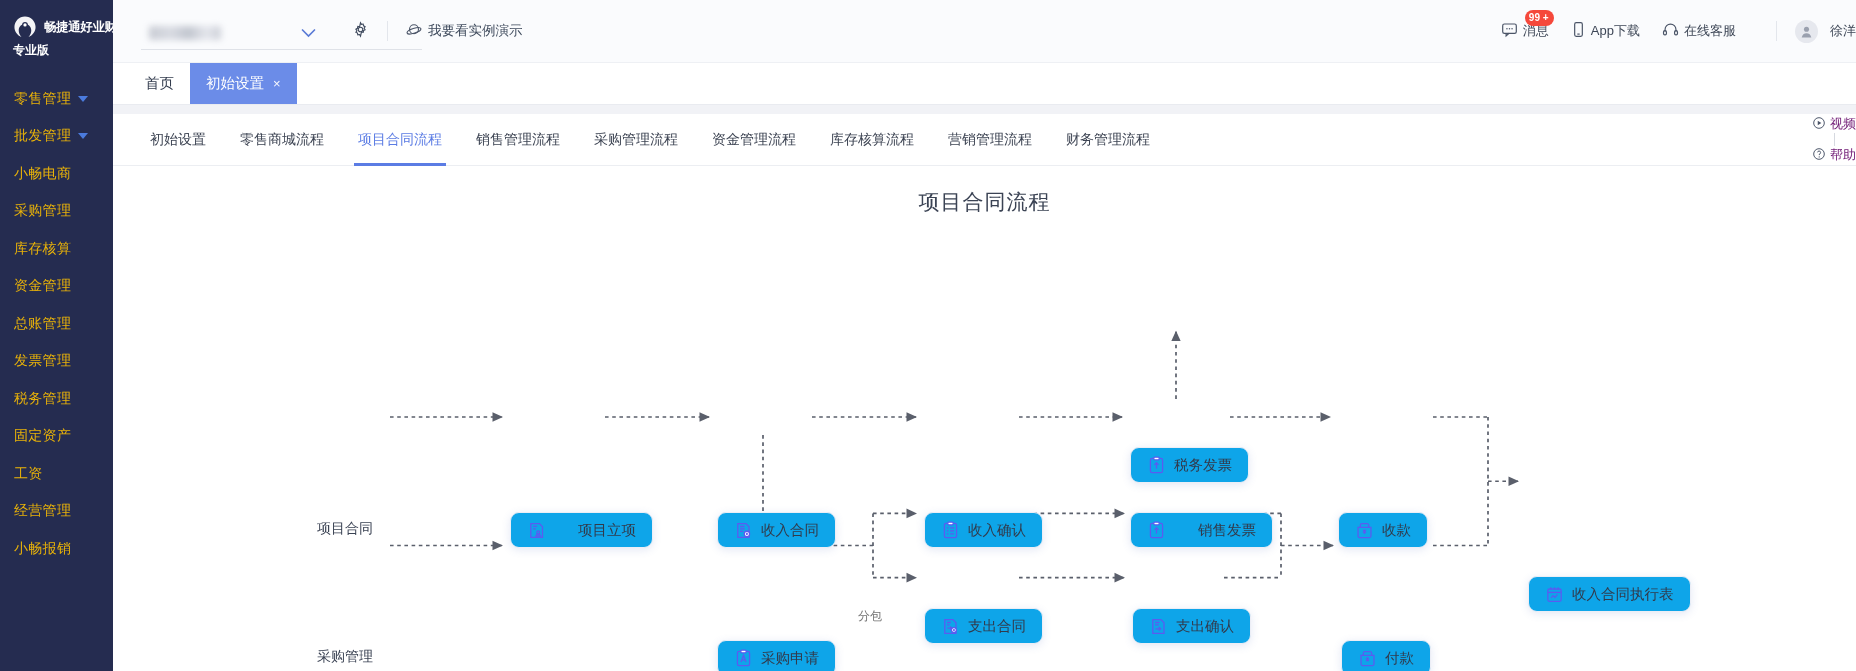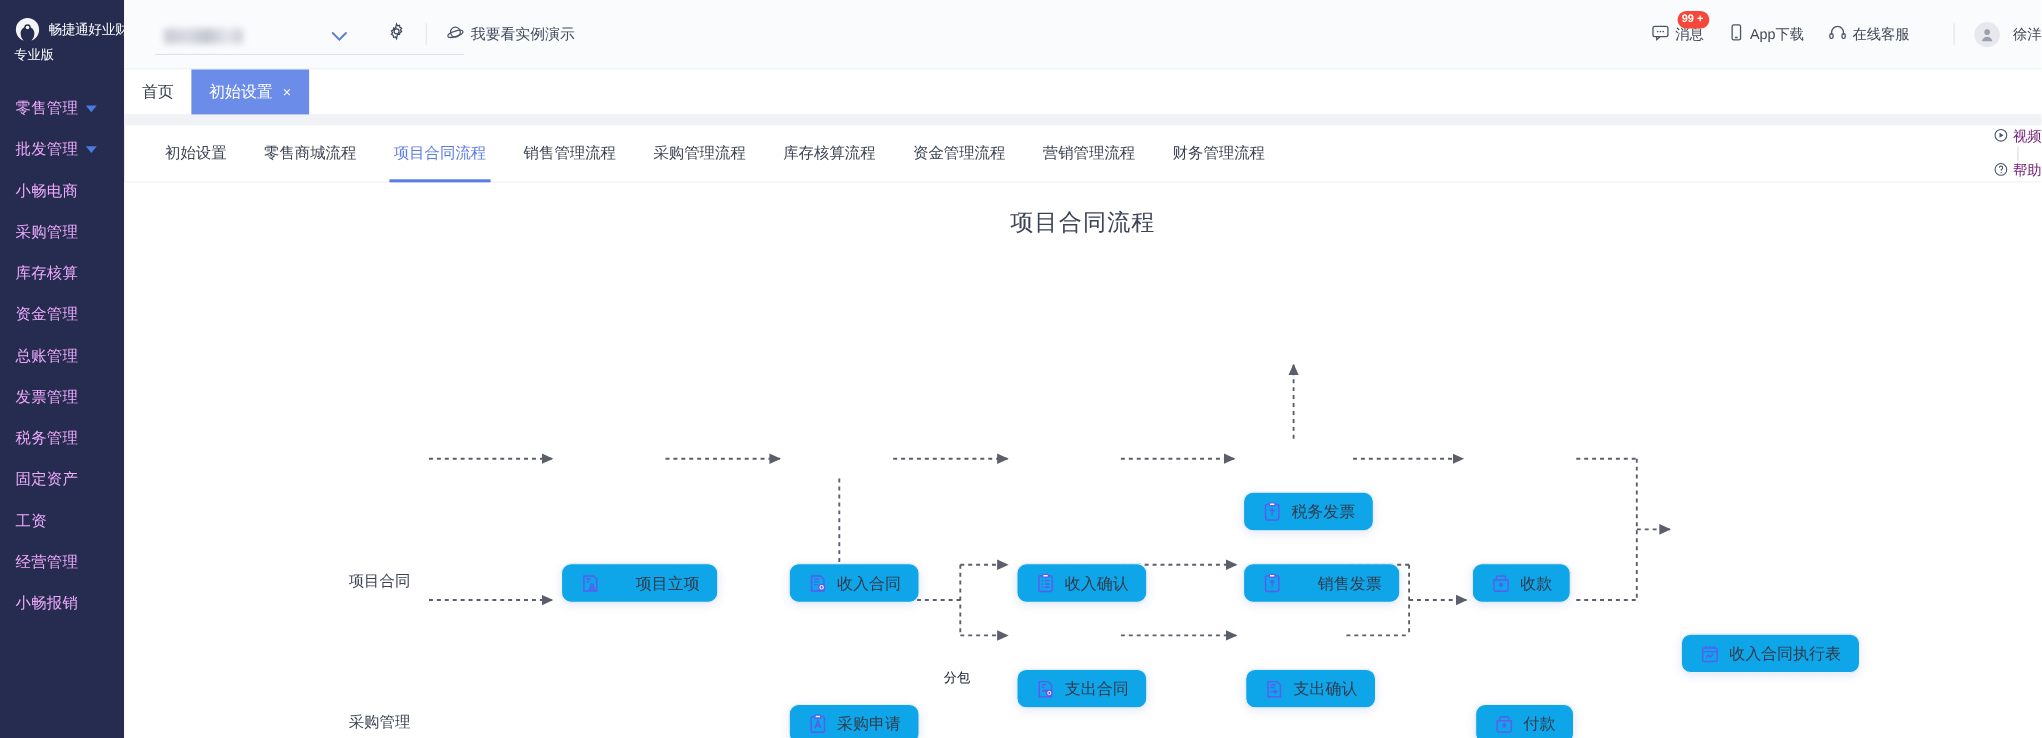--- a/index.html
+++ b/index.html
@@ -12,34 +12,34 @@
   .app { position: relative; width: 1856px; height: 671px; display: flex; background:#fff; }
 
   
   .sidebar {
     width: 113px; height: 671px;
     background: #252c50;
     flex: 0 0 113px;
     position: relative;
     overflow: hidden;
   }
-  .logo-wrap { padding: 14px 0 4px 12px; }
+  .logo-wrap { padding: 14px 0 4px 12px; font-weight: bold; }
   .logo-row { display:flex; align-items:center; gap:6px; }
   .logo-mark { width: 26px; height: 26px; flex:0 0 26px; }
   .logo-text {
     color:#fff; font-size:12.5px; letter-spacing:-0.4px; white-space:nowrap;
     font-family:"Liberation Sans", sans-serif;
   }
   .logo-sub { color:#ffffff; font-size:12px; margin:2px 0 0 1px; letter-spacing:0px;}
   .menu { margin-top: 17px; }
   .menu-item {
     height: 37.5px;
     display:flex; align-items:center;
     padding-left: 14px;
-    color:#f0abfc; font-size:14px;
+    color:#eab308; font-size:14px;
     cursor:pointer; white-space:nowrap;
     letter-spacing: 0.3px;
   }
   .menu-item .caret {
     margin-left: 7px;
     width:0;height:0;
     border-left:5px solid transparent;
     border-right:5px solid transparent;
     border-top:6px solid #4b7bdd;
   }
@@ -99,21 +99,21 @@
     width:23px;height:23px;border-radius:50%;
     background:#e6e8ee; display:flex;align-items:center;justify-content:center;
     margin-right:7px;
   }
 
   
   .tabrow {
     height: 42px; background:#fff;
     display:flex; align-items:flex-end;
     border-bottom:1px solid #e9ebf0;
-    padding-left: 0px;
+    padding-left: 16px;
   }
   .tab {
     height:42px; display:flex; align-items:center; justify-content:center;
     font-size:14.5px; color:#333c4e; cursor:pointer;
     padding: 0 16px; white-space:nowrap;
   }
   .tab.home { min-width:60px; }
   .tab.active { background:#6b8ce8; color:#fff; min-width:94px; }
   .tab .x { margin-left:9px; font-size:13px; opacity:.95; }
 
@@ -163,21 +163,21 @@
     padding: 0 16px;
     height:36px;
     font-size:14.5px; color:#323a4b;
     white-space:nowrap; cursor:pointer;
   }
   .node .nicon { width:19px;height:19px; flex:0 0 19px; display:block; }
   .rowlabel {
     position:absolute; font-size:14px; color:#3b4354; white-space:nowrap;
   }
   .edgelabel {
-    position:absolute; font-size:12px; color:#0f172a; white-space:nowrap;
+    position:absolute; font-size:12px; color:#737373; white-space:nowrap;
   }
 </style>
 </head>
 <body>
 
 <div class="app">
 
   <aside class="sidebar">
     <div class="logo-wrap">
       <div class="logo-row">
@@ -335,24 +335,24 @@
       <div class="subtab active">
           <span>项目合同流程</span>
         </div>
       <div class="subtab">
           <span>销售管理流程</span>
         </div>
       <div class="subtab">
           <span>采购管理流程</span>
         </div>
       <div class="subtab">
+          <span>资金管理流程</span>
+        </div>
+      <div class="subtab">
           <span>库存核算流程</span>
-        </div>
-      <div class="subtab">
-          <span>资金管理流程</span>
         </div>
       <div class="subtab">
           <span>营销管理流程</span>
         </div>
       <div class="subtab">
           <span>财务管理流程</span>
         </div>
 
       <div class="subnav-right">
         <div class="snr-item">

